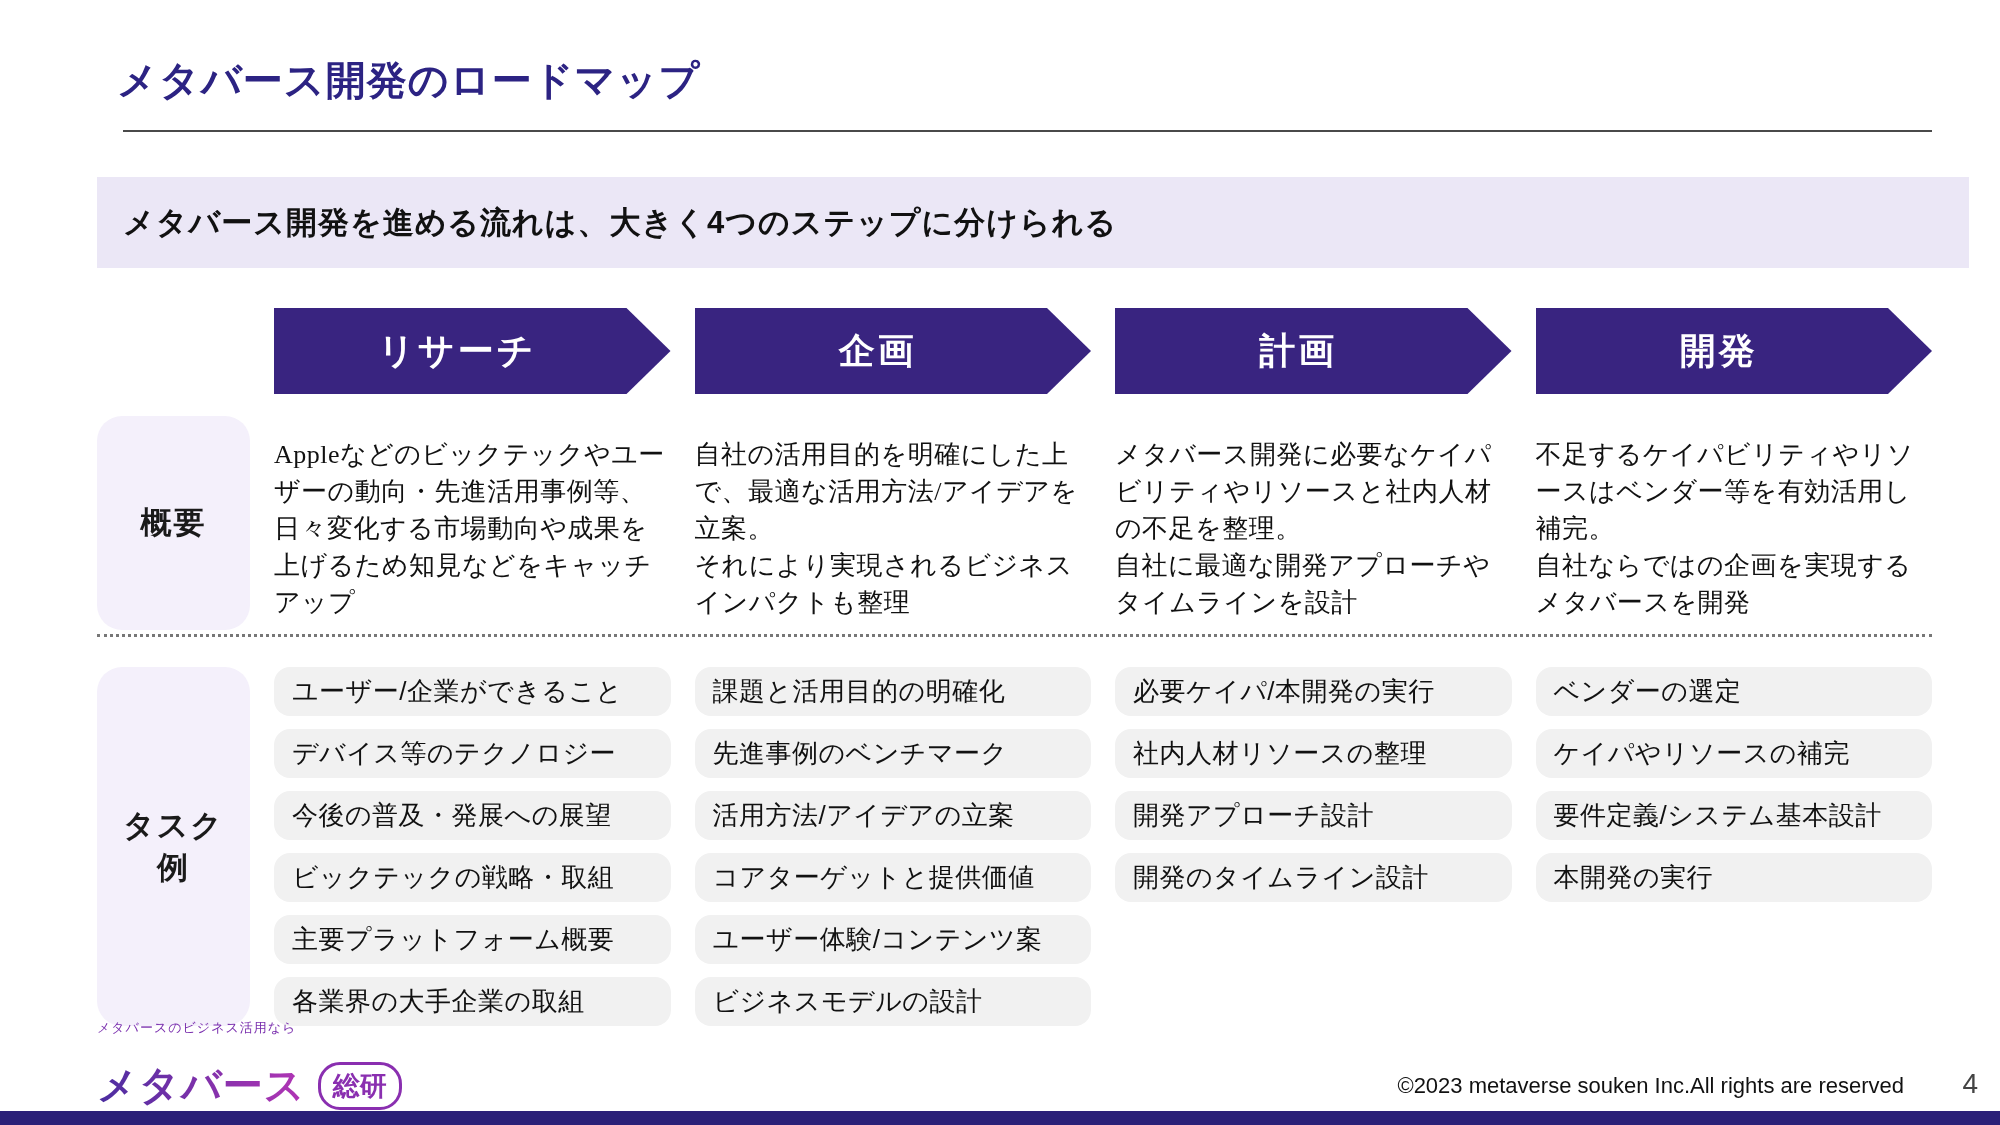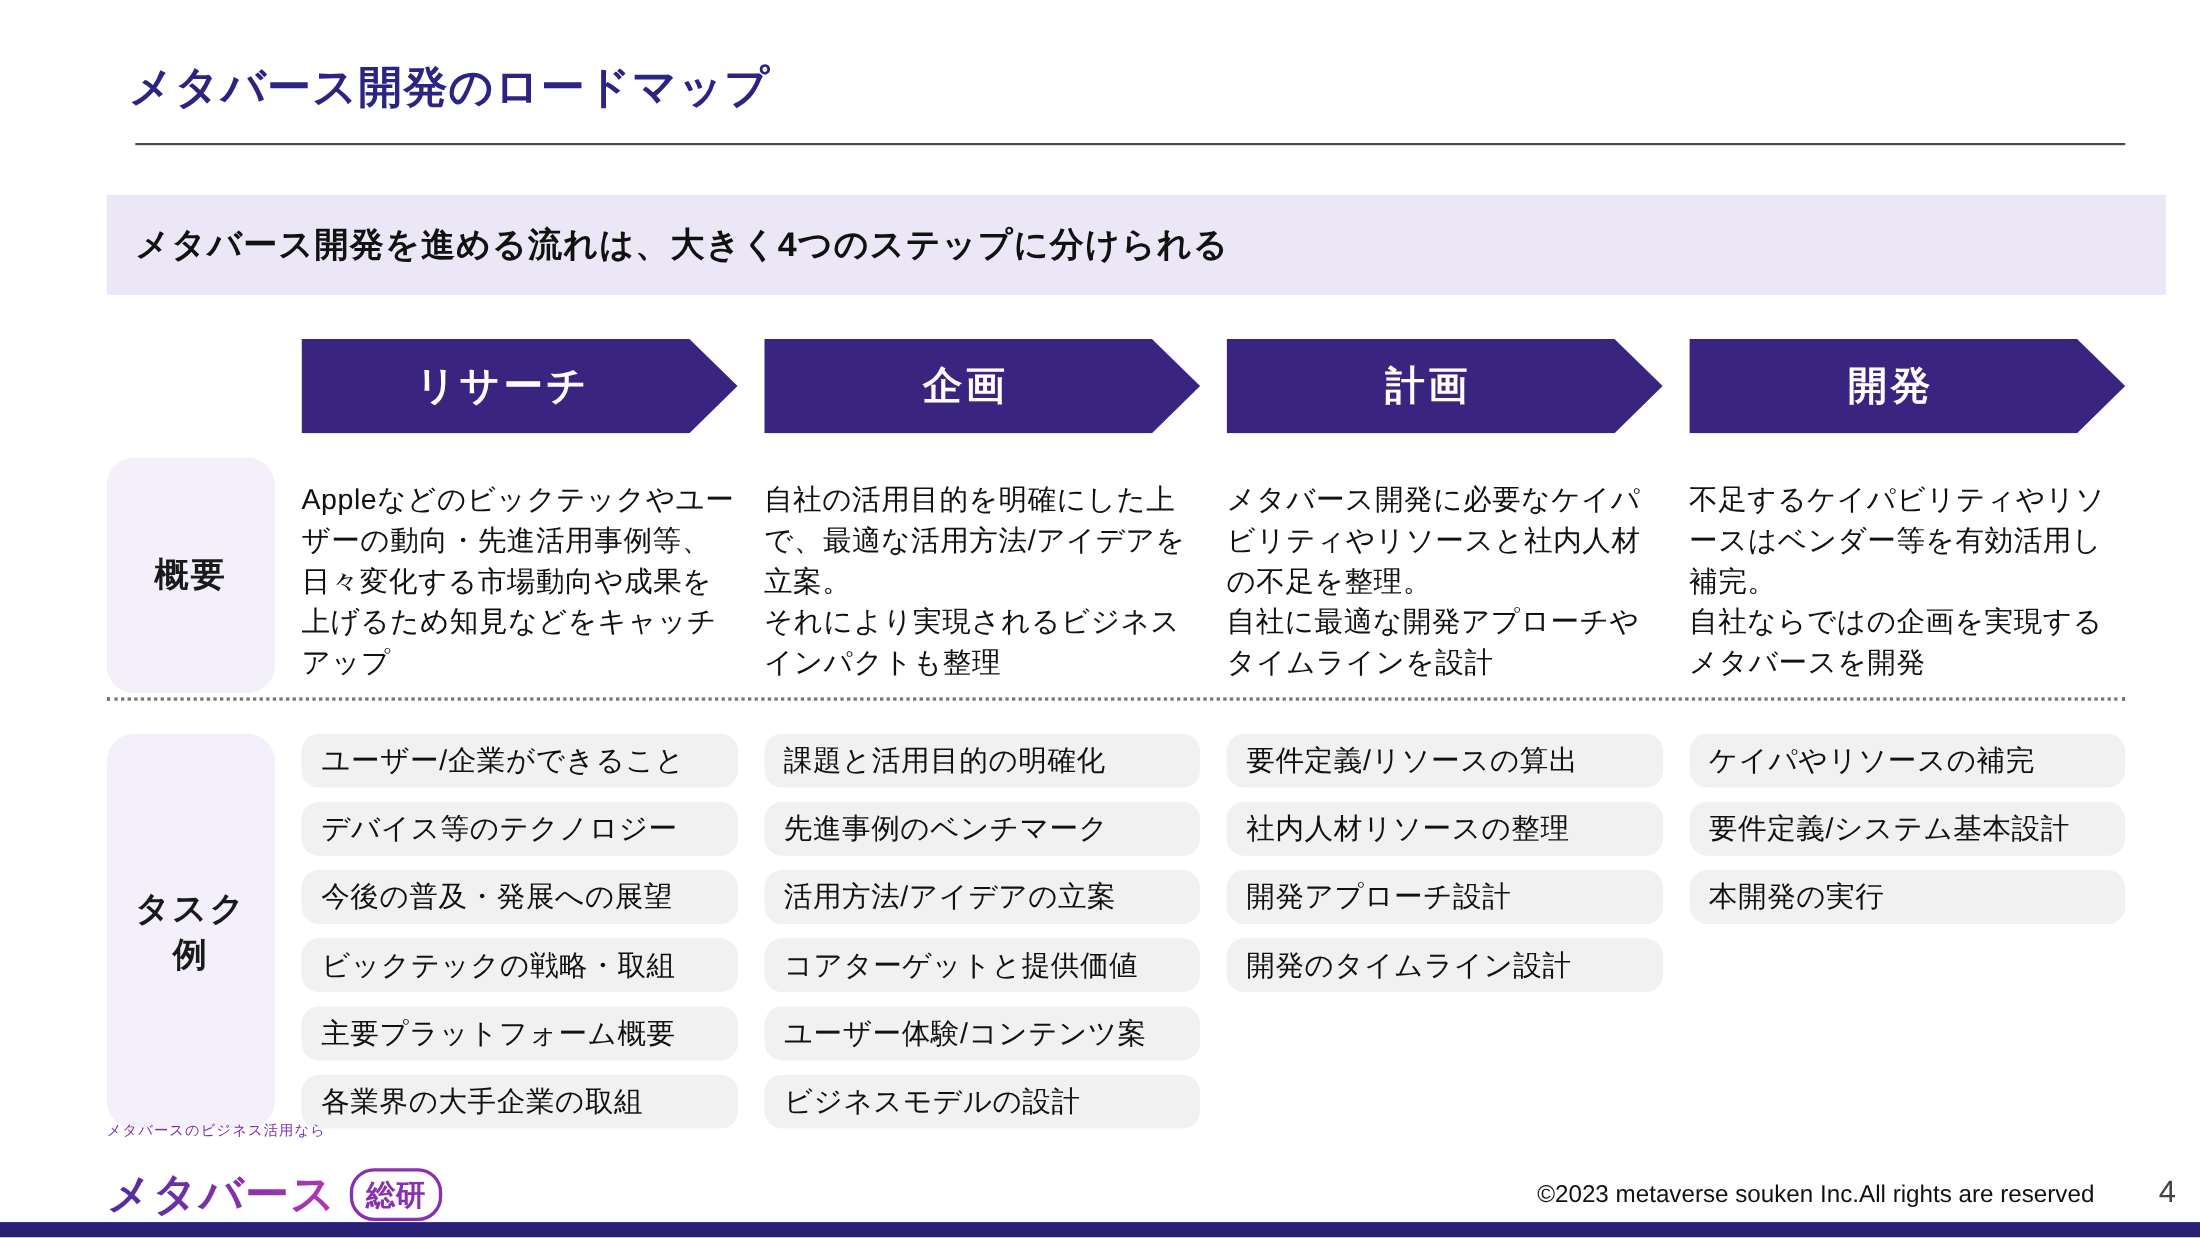--- a/index.html
+++ b/index.html
@@ -79,21 +79,21 @@
     letter-spacing: 2px;
     border-radius: 25px;
   }
   .overview-text {
     padding-top: 20px;
     font-size: 26px;
     line-height: 37px;
     color: #111111;
     letter-spacing: 0.5px;
   }
-  .pre { white-space: pre-line; }
+  .pre { white-space: pre-line; font-family: Liberation Serif, serif; }
 
   
   .dotted-divider {
     margin: 4px 68px 0 97px;
     border: none;
     border-top: 3px dotted #777777;
   }
 
   
   .tasks-row { margin-top: 30px; }
@@ -222,27 +222,28 @@
     <div class="task-col">
       <div class="task-item">課題と活用目的の明確化</div>
       <div class="task-item">先進事例のベンチマーク</div>
       <div class="task-item">活用方法/アイデアの立案</div>
       <div class="task-item">コアターゲットと提供価値</div>
       <div class="task-item">ユーザー体験/コンテンツ案</div>
       <div class="task-item">ビジネスモデルの設計</div>
     </div>
 
     <div class="task-col">
-      <div class="task-item">要件定義/リソースの算出</div>
+      <div class="task-item">必要ケイパ/本開発の実行</div>
       <div class="task-item">社内人材リソースの整理</div>
       <div class="task-item">開発アプローチ設計</div>
       <div class="task-item">開発のタイムライン設計</div>
     </div>
 
     <div class="task-col">
+      <div class="task-item">ベンダーの選定</div>
       <div class="task-item">ケイパやリソースの補完</div>
       <div class="task-item">要件定義/システム基本設計</div>
       <div class="task-item">本開発の実行</div>
     </div>
   </div>
 
   <div class="logo">
     <div class="logo-tagline">メタバースのビジネス活用なら</div>
     <div class="logo-row">
       <span class="logo-main">メタバース</span>

